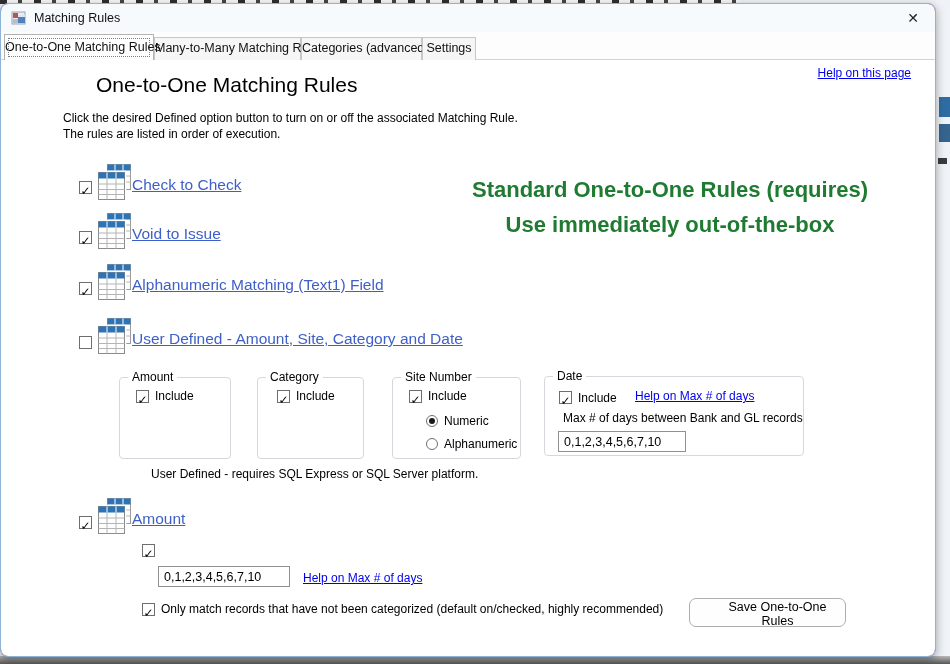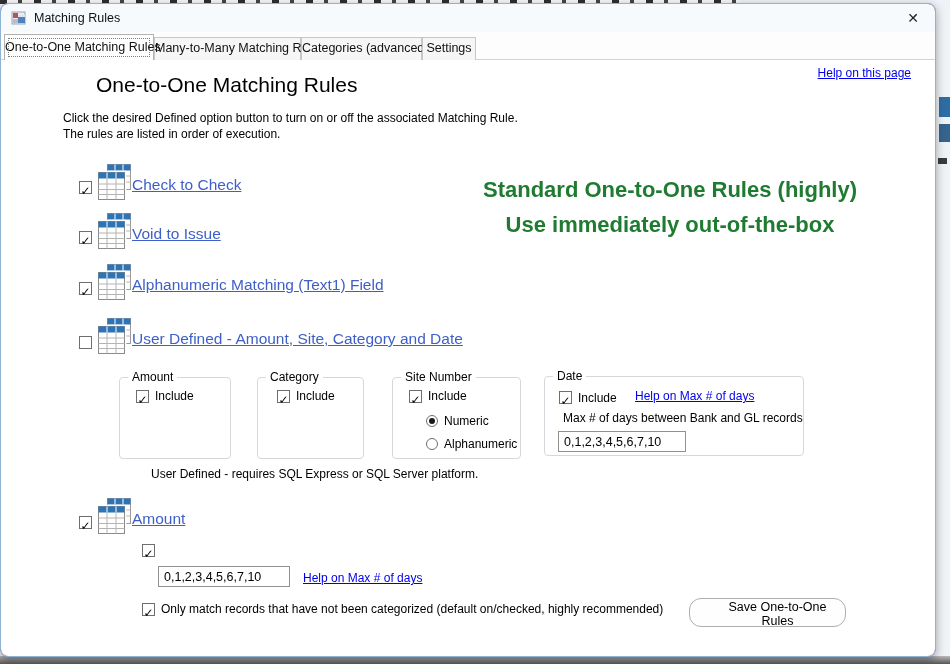--- a/index.html
+++ b/index.html
@@ -73,21 +73,21 @@
   .g-category{left:256px;top:317px;width:107px;height:82px;}
   .g-site{left:391px;top:317px;width:129px;height:82px;}
   .g-date{left:543px;top:316px;width:260px;height:80px;}
 
   .note{position:absolute;left:123px;top:407px;font-size:12px;color:#000;white-space:nowrap;margin-left:27px;}
 
   .textbox{position:absolute;height:21px;border:1px solid #919191;background:#fff;
     font-family:"Liberation Sans",sans-serif;font-size:12.5px;padding:0 5px;box-sizing:border-box;color:#000;}
 
   .save-btn{position:absolute;left:688px;top:538px;width:157px;height:29px;
-    background:#fefefe;border:1px solid #aeaeae;border-radius:12px;
+    background:#fefefe;border:1px solid #aeaeae;border-radius:7px;
     font-family:"Liberation Sans",sans-serif;font-size:12.5px;color:#000;padding-left:26px;}
 </style>
 </head>
 <body>
 
 <svg width="0" height="0" style="position:absolute">
   <defs>
     <g id="tbl-icon">
       <rect x="9.5" y="0.5" width="23" height="25" fill="#fff" stroke="#9a9a9a"></rect>
       <rect x="9.5" y="0.5" width="23" height="6" fill="#2e74b5"></rect>
@@ -144,21 +144,21 @@
 
     <a class="link help-top">Help on this page</a>
 
     <div class="page-title">One-to-One Matching Rules</div>
     <div class="instr">
       <div>Click the desired Defined option button to turn on or off the associated Matching Rule.</div>
       <div>The rules are listed in order of execution.</div>
     </div>
 
     <div class="banner">
-      <div>Standard One-to-One Rules (highly)</div>
+      <div>Standard One-to-One Rules (requires)</div>
       <div>Use immediately out-of-the-box</div>
     </div>
 
     <span class="cb on" style="left:78px;top:121px"></span>
     <svg class="rule-icon" style="left:97px;top:104px" viewBox="0 0 34 37">
         <use href="#tbl-icon"></use>
       </svg>
     <span class="rule-label" style="left:131px;top:116px">Check to Check</span>
 
     <span class="cb on" style="left:78px;top:171px"></span>

